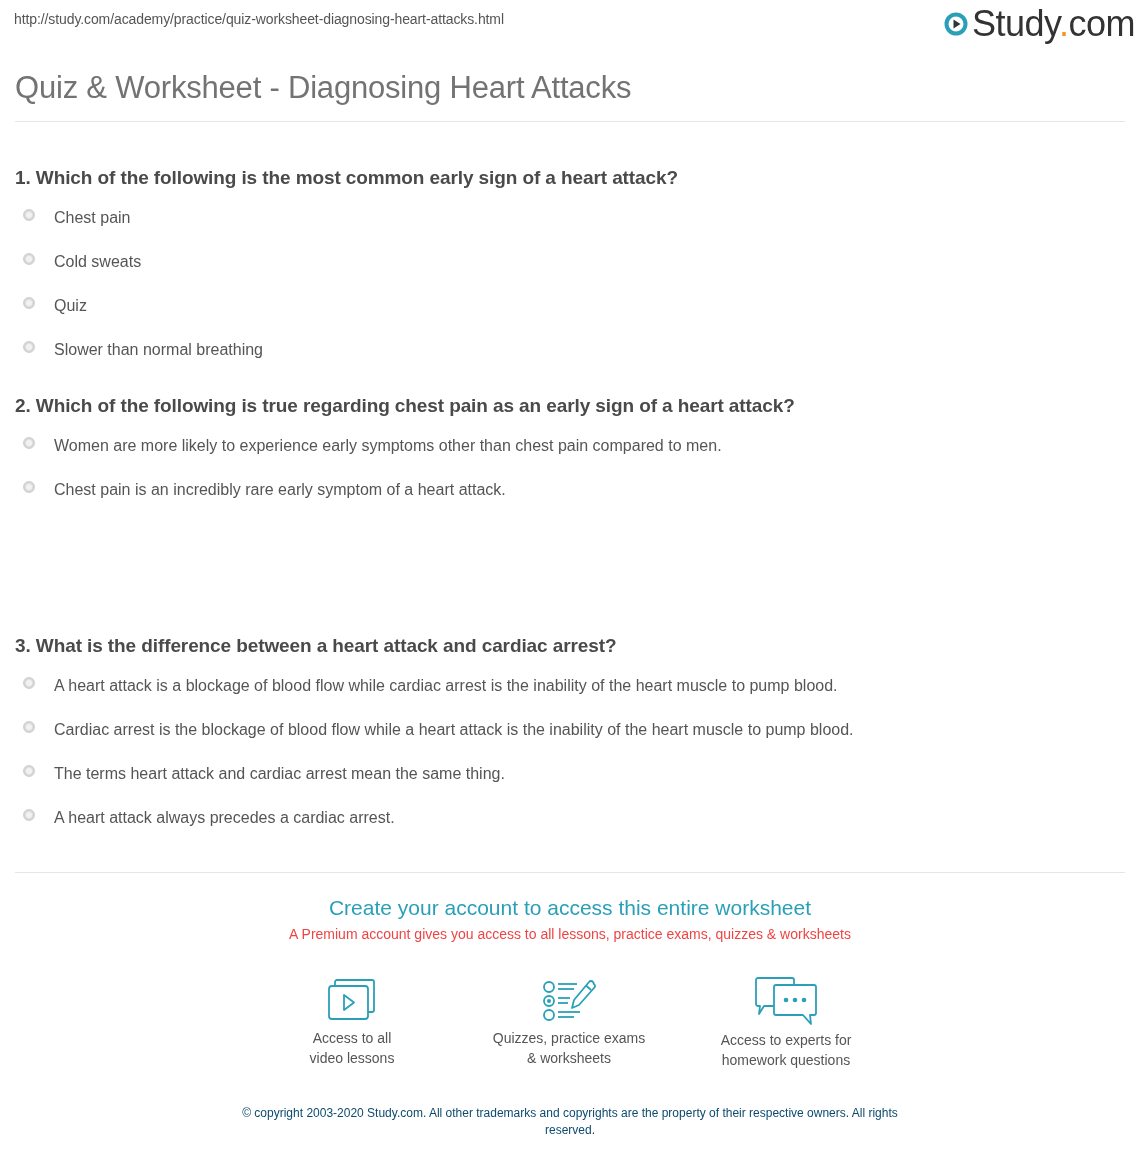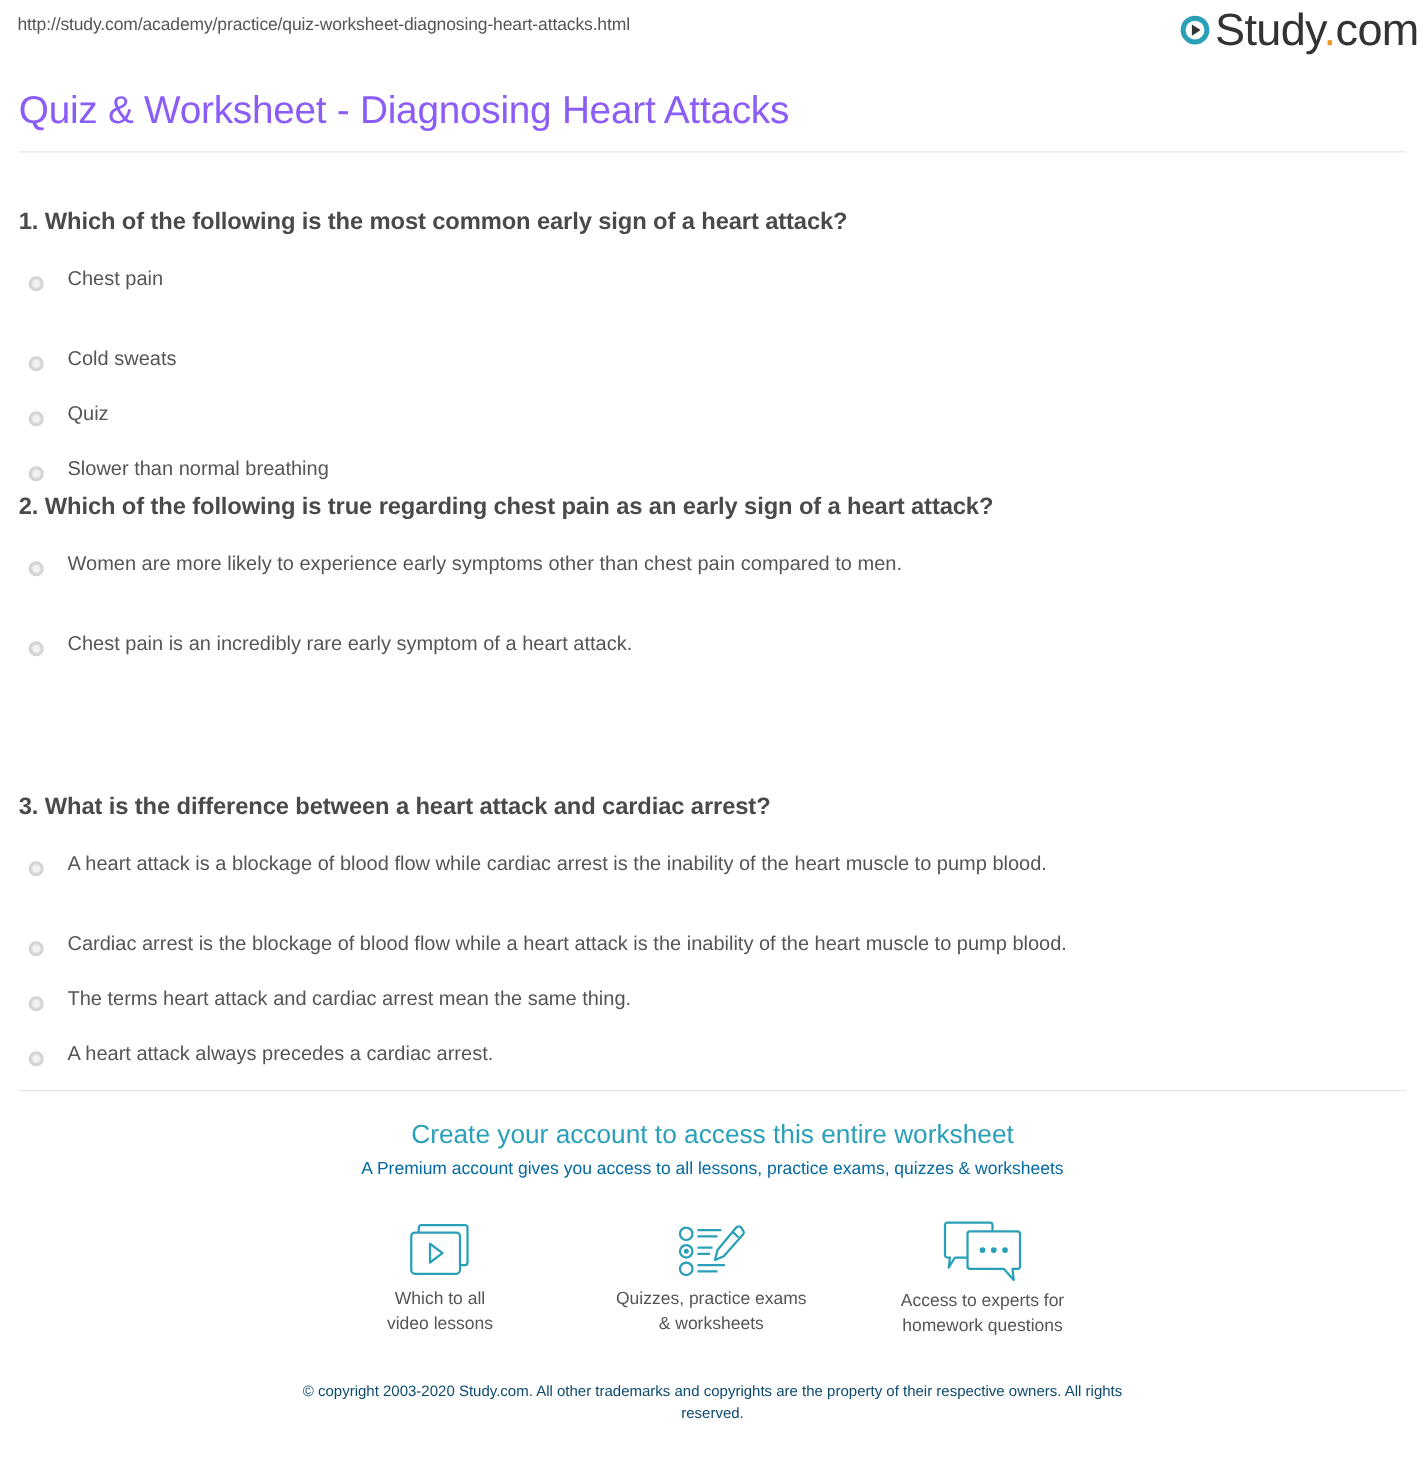--- a/index.html
+++ b/index.html
@@ -6,38 +6,38 @@
     html, body { width: 1140px; height: 1169px; background: #ffffff; overflow: hidden; }
     body { font-family: "Liberation Sans", "DejaVu Sans", sans-serif; color: #555555; position: relative; }
 
     .url { position: absolute; left: 14px; top: 11px; font-size: 14px; color: #555; letter-spacing: -0.1px; }
 
     .logo { position: absolute; left: 944px; top: 8px; height: 32px; display: flex; align-items: center; }
     .logo-mark { width: 24px; height: 24px; position: relative; margin-right: 4px; }
     .logo-word { font-size: 36px; color: #333333; font-weight: normal; letter-spacing: -0.5px; line-height: 32px; }
     .logo-dot { color: #f7941d; }
 
-    .title { position: absolute; left: 15px; top: 70px; font-size: 31px; color: #8b5cf6; font-weight: normal; letter-spacing: -0.2px; }
+    .title { position: absolute; left: 15px; top: 70px; font-size: 31px; color: #737373; font-weight: normal; letter-spacing: -0.2px; }
     .rule { position: absolute; left: 15px; right: 15px; height: 1px; background: #e6e6e6; }
     .rule.top { top: 121px; }
     .rule.bottom { top: 872px; }
 
     .question { position: absolute; left: 15px; }
     .q-text { font-size: 19px; font-weight: bold; color: #4a4a4a; letter-spacing: -0.1px; white-space: nowrap; }
     .opts { list-style: none; margin-top: 19px; }
-    .opt { display: flex; align-items: flex-end; height: 44px; margin-top: 0; }
+    .opt { display: flex; align-items: flex-start; height: 44px; margin-top: 0; }
     .opt:first-child { height: 24px; margin-bottom: 20px; }
     .radio { width: 12px; height: 12px; border-radius: 50%; margin-left: 8px; margin-right: 19px;
              background: radial-gradient(circle at 50% 50%, #f2f2f2 0 35%, #d9d9d9 55%, #c8c8c8 100%);
              border: 1px solid #d0d0d0; flex: none; }
     .opt-label { font-size: 16px; color: #555; white-space: nowrap; }
 
     .cta { position: absolute; left: 0; width: 1140px; text-align: center; }
     .cta-title { top: 896px; font-size: 21px; color: #2aa0b8; font-weight: normal; }
-    .cta-sub { top: 926px; font-size: 14px; color: #0369a1; }
+    .cta-sub { top: 926px; font-size: 14px; color: #ef4444; }
 
     .feature { position: absolute; width: 200px; text-align: center; }
     .feature svg { display: block; margin: 0 auto; }
     .feature-label { font-size: 14px; color: #555; line-height: 20px; margin-top: 6px; }
 
     .copyright { position: absolute; left: 215px; width: 710px; top: 1105px; text-align: center;
                  font-size: 12px; color: #0c4a6e; line-height: 17px; }
   </style>
 </head>
 <body>
@@ -120,21 +120,21 @@
 <div class="cta cta-title">Create your account to access this entire worksheet</div>
 <div class="cta cta-sub">A Premium account gives you access to all lessons, practice exams, quizzes &amp; worksheets</div>
 
 <div class="feature" style="left:252px; top:978px;">
   <svg width="52" height="44" viewBox="0 0 52 44">
     <path d="M9 8 V4 a2 2 0 0 1 2 -2 H46 a2 2 0 0 1 2 2 V32 a2 2 0 0 1 -2 2 H42" fill="none" stroke="#2aa0b8" stroke-width="1.8"></path>
     <rect x="3" y="8" width="39" height="33" rx="3" fill="#fff" stroke="#2aa0b8" stroke-width="1.8"></rect>
     <path d="M18 17 L28 24.5 L18 32 Z" fill="none" stroke="#2aa0b8" stroke-width="1.8" stroke-linejoin="round"></path>
   </svg>
   <div class="feature-label">
-    <div>Which to all</div>
+    <div>Access to all</div>
     <div>video lessons</div>
   </div>
 </div>
 
 <div class="feature" style="left:469px; top:978px;">
   <svg width="56" height="44" viewBox="0 0 56 44">
     <circle cx="8" cy="9" r="5" fill="none" stroke="#2aa0b8" stroke-width="1.8"></circle>
     <circle cx="8" cy="23" r="5" fill="none" stroke="#2aa0b8" stroke-width="1.8"></circle>
     <circle cx="8" cy="23" r="2" fill="#2aa0b8"></circle>
     <circle cx="8" cy="37" r="5" fill="none" stroke="#2aa0b8" stroke-width="1.8"></circle>

